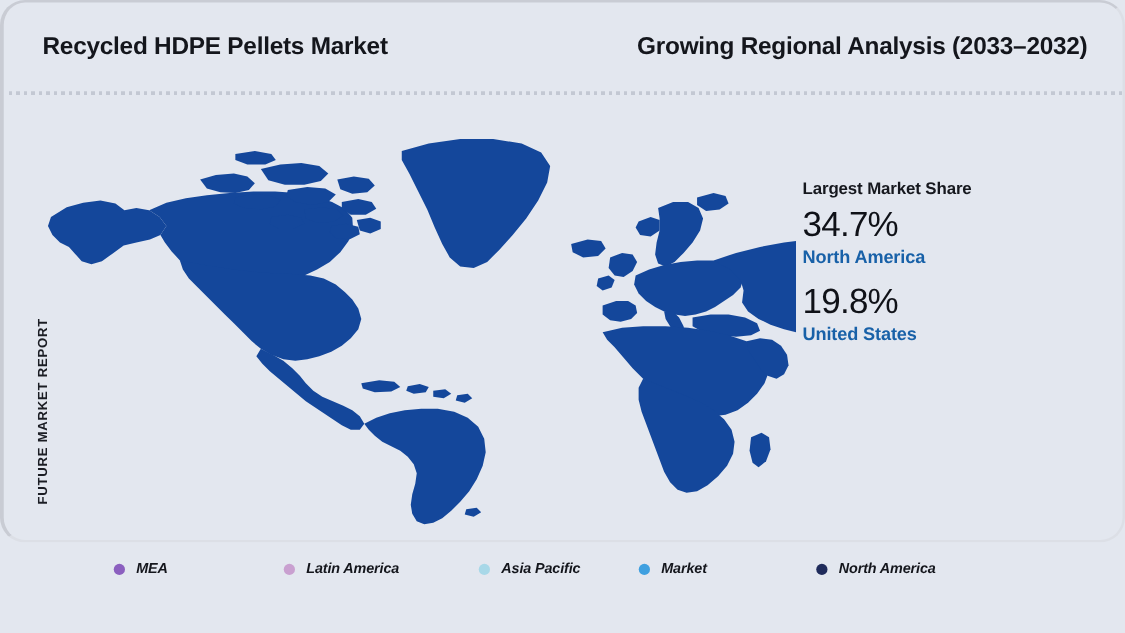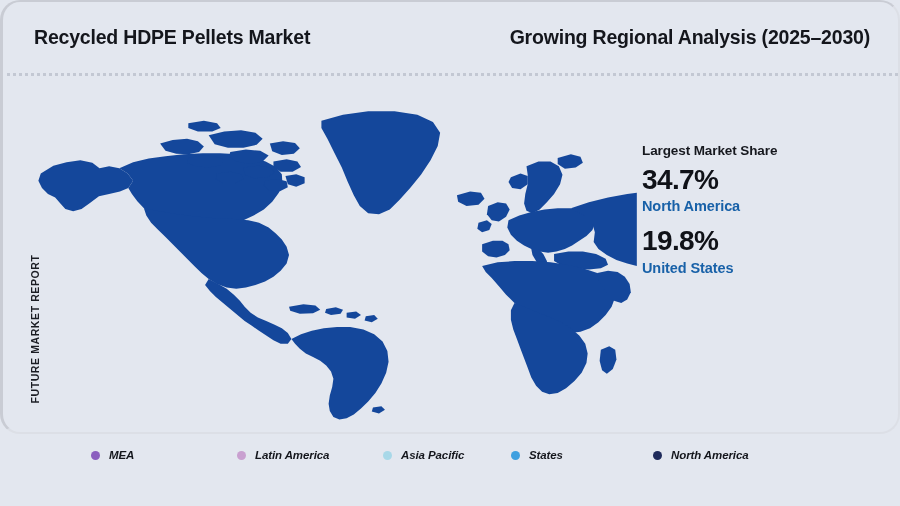--- a/index.html
+++ b/index.html
@@ -107,21 +107,21 @@
   .stat-block:last-child { margin-bottom: 0; }
   .stat-caption {
     font-size: 13.5px;
     font-weight: bold;
     color: #16181e;
     letter-spacing: -0.1px;
     margin-bottom: 7px;
   }
   .stat-value {
     font-size: 28px;
-    font-weight: bold;
+    font-weight: normal;
     color: #101218;
     letter-spacing: -0.6px;
     line-height: 1.05;
     margin-bottom: 4px;
   }
   .stat-region {
     font-size: 14.5px;
     font-weight: bold;
     color: #1861a8;
     letter-spacing: -0.1px;
@@ -156,21 +156,21 @@
     letter-spacing: -0.1px;
   }
 </style>
 </head>
 <body style="background: rgb(227, 231, 239);">
 
 <div id="page" style="background: rgb(227, 231, 239);">
 
   <div id="header">
     <div class="hdr-title">Recycled HDPE Pellets Market</div>
-    <div class="hdr-title right">Growing Regional Analysis (2025–2030)</div>
+    <div class="hdr-title right">Growing Regional Analysis (2033–2032)</div>
   </div>
   <div id="header-rule"></div>
 
   <div id="brand-label">
     <span>FUTURE MARKET REPORT</span>
   </div>
 
   <div id="map-wrap">
     <svg viewBox="0 0 1000 567" preserveAspectRatio="xMidYMid meet">
       <g id="land">
@@ -251,33 +251,33 @@
 
   </div>
 
   <div id="legend">
 
     <div class="legend-item" style="left: 0px;">
       <span class="legend-dot" style="background: rgb(139, 95, 191);"></span>
       <span class="legend-label">MEA</span>
     </div>
 
-    <div class="legend-item" style="left: 146px;">
+    <div class="legend-item" style="left: 136px;">
       <span class="legend-dot" style="background: rgb(201, 160, 208);"></span>
       <span class="legend-label">Latin America</span>
     </div>
 
     <div class="legend-item" style="left: 292px;">
       <span class="legend-dot" style="background: rgb(168, 216, 232);"></span>
       <span class="legend-label">Asia Pacific</span>
     </div>
 
     <div class="legend-item" style="left: 420px;">
       <span class="legend-dot" style="background: rgb(63, 160, 224);"></span>
-      <span class="legend-label">States</span>
+      <span class="legend-label">Market</span>
     </div>
 
     <div class="legend-item" style="left: 562px;">
       <span class="legend-dot" style="background: rgb(31, 43, 91);"></span>
       <span class="legend-label">North America</span>
     </div>
 
   </div>
 
 </div>

